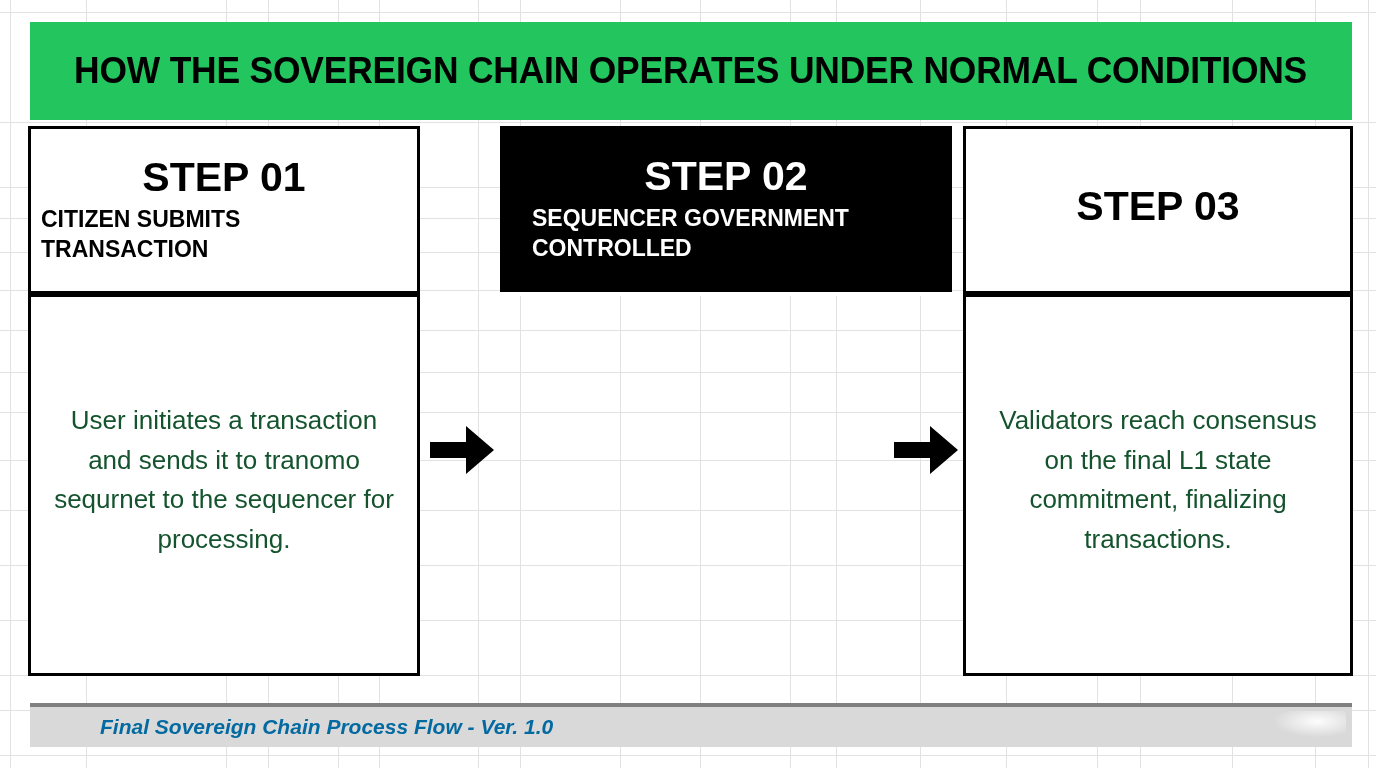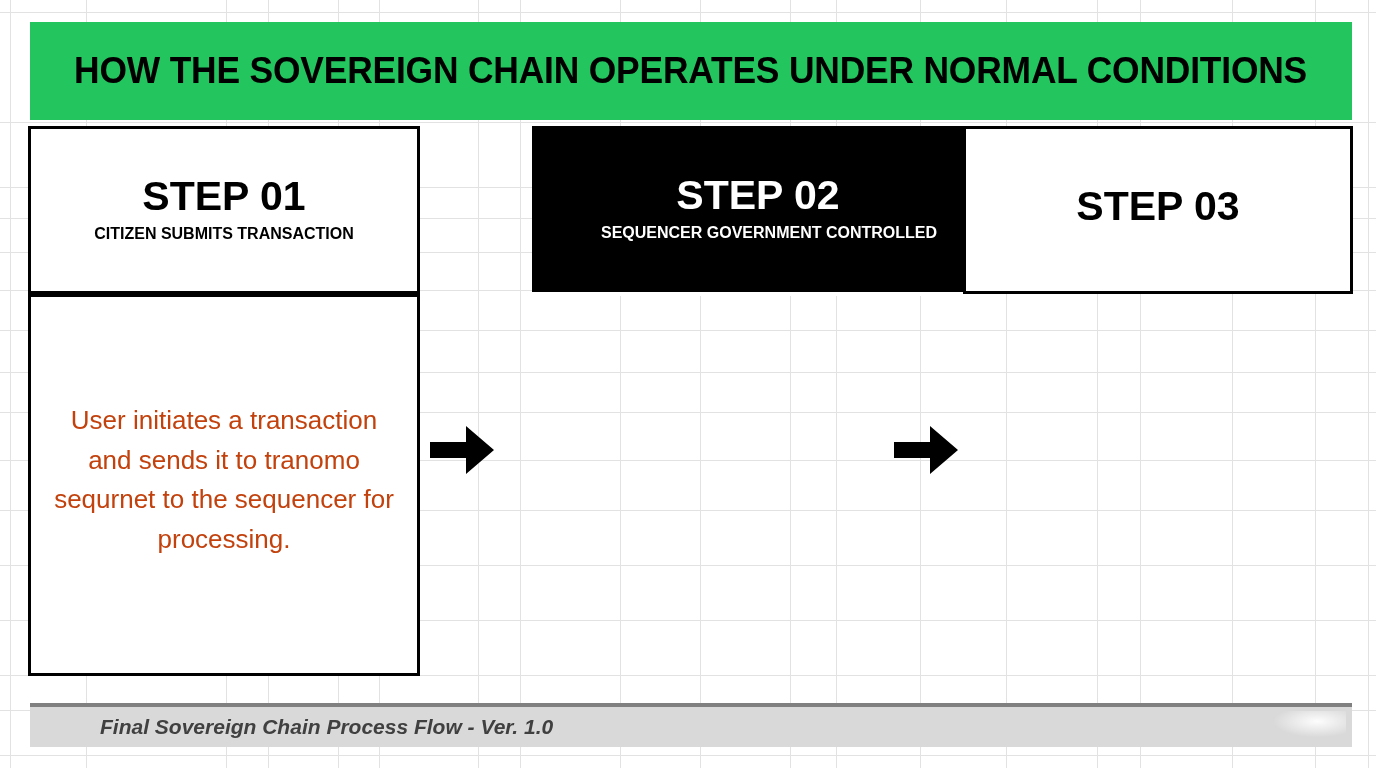--- a/index.html
+++ b/index.html
@@ -93,21 +93,21 @@
   }
 
   
   .card-light .card-head,
   .card-light .card-body {
     background: #ffffff;
     border: 3px solid #000000;
   }
   .card-light .step-number { color: #000000; }
   .card-light .step-subtitle { color: #000000; }
-  .card-light .body-text { color: #c2410c; }
+  .card-light .body-text { color: #14532d; }
 
   
   .card-dark .card-head,
   .card-dark .card-body {
     background: #000000;
     border: none;
   }
   .card-dark .step-number { color: #ffffff; }
   .card-dark .step-subtitle { color: #ffffff; padding-left: 32px; }
   .card-dark .body-text { color: #ffffff; }
@@ -120,23 +120,23 @@
     font-weight: bold;
     font-size: 41px;
     line-height: 1.05;
     text-align: center;
     white-space: nowrap;
     margin-bottom: 6px;
   }
   .step-subtitle {
     font-family: "Liberation Sans", sans-serif;
     font-weight: bold;
-    font-size: 16px;
+    font-size: 23px;
     line-height: 1.28;
-    text-align: right;
+    text-align: left;
     padding: 0 10px;
   }
   .body-text {
     font-family: "Liberation Sans", sans-serif;
     font-weight: normal;
     font-size: 26px;
     line-height: 1.52;
     text-align: center;
     padding: 0 16px;
   }
@@ -170,21 +170,21 @@
     width: 72px;
     height: 26px;
     background: radial-gradient(ellipse at 60% 40%, rgba(255,255,255,0.95) 0%, rgba(255,255,255,0.0) 72%);
     pointer-events: none;
   }
   #footer-text {
     font-family: "Liberation Sans", sans-serif;
     font-style: italic;
     font-weight: bold;
     font-size: 21px;
-    color: #404040;
+    color: #0369a1;
     margin-left: 70px;
     white-space: nowrap;
   }
 </style>
 </head>
 <body>
 
 <div id="canvas">
 
   <div id="grid-bg">
@@ -238,37 +238,40 @@
       <div class="body-text">User initiates a transaction and sends it to tranomo sequrnet to the sequencer for processing.</div>
     </div>
   </div>
 
   <div class="flow-arrow" style="left:430px; top:422px;">
     <svg viewBox="0 0 64 56" width="64" height="56" aria-hidden="true">
       <path d="M0 20 L36 20 L36 4 L64 28 L36 52 L36 36 L0 36 Z" fill="#000000"></path>
     </svg>
   </div>
 
-  <div class="card card-dark" style="left:500px; top:126px; width:452px; height:552px;margin-left:32px;">
+  <div class="card card-dark" style="left:500px; top:126px; width:452px; height:552px;">
     <div class="card-head" style="height:170px;">
       <div class="step-number">STEP 02</div>
       <div class="step-subtitle">SEQUENCER GOVERNMENT CONTROLLED</div>
     </div>
   </div>
 
   <div class="flow-arrow" style="left:894px; top:422px;">
     <svg viewBox="0 0 64 56" width="64" height="56" aria-hidden="true">
       <path d="M0 20 L36 20 L36 4 L64 28 L36 52 L36 36 L0 36 Z" fill="#000000"></path>
     </svg>
   </div>
 
   <div class="card card-light" style="left:963px; top:126px; width:390px; height:622px;">
     <div class="card-head" style="height:168px;">
       <div class="step-number">STEP 03</div>
     </div>
+    <div class="card-body" style="top:168px; height:382px; padding-top:104px;">
+      <div class="body-text">Validators reach consensus on the final L1 state commitment, finalizing transactions.</div>
+    </div>
   </div>
 
   <div id="footer-bar">
     <div id="footer-text">Final Sovereign Chain Process Flow - Ver. 1.0</div>
     <div id="footer-glare"></div>
   </div>
 
 </div>
 
 </body></html>

